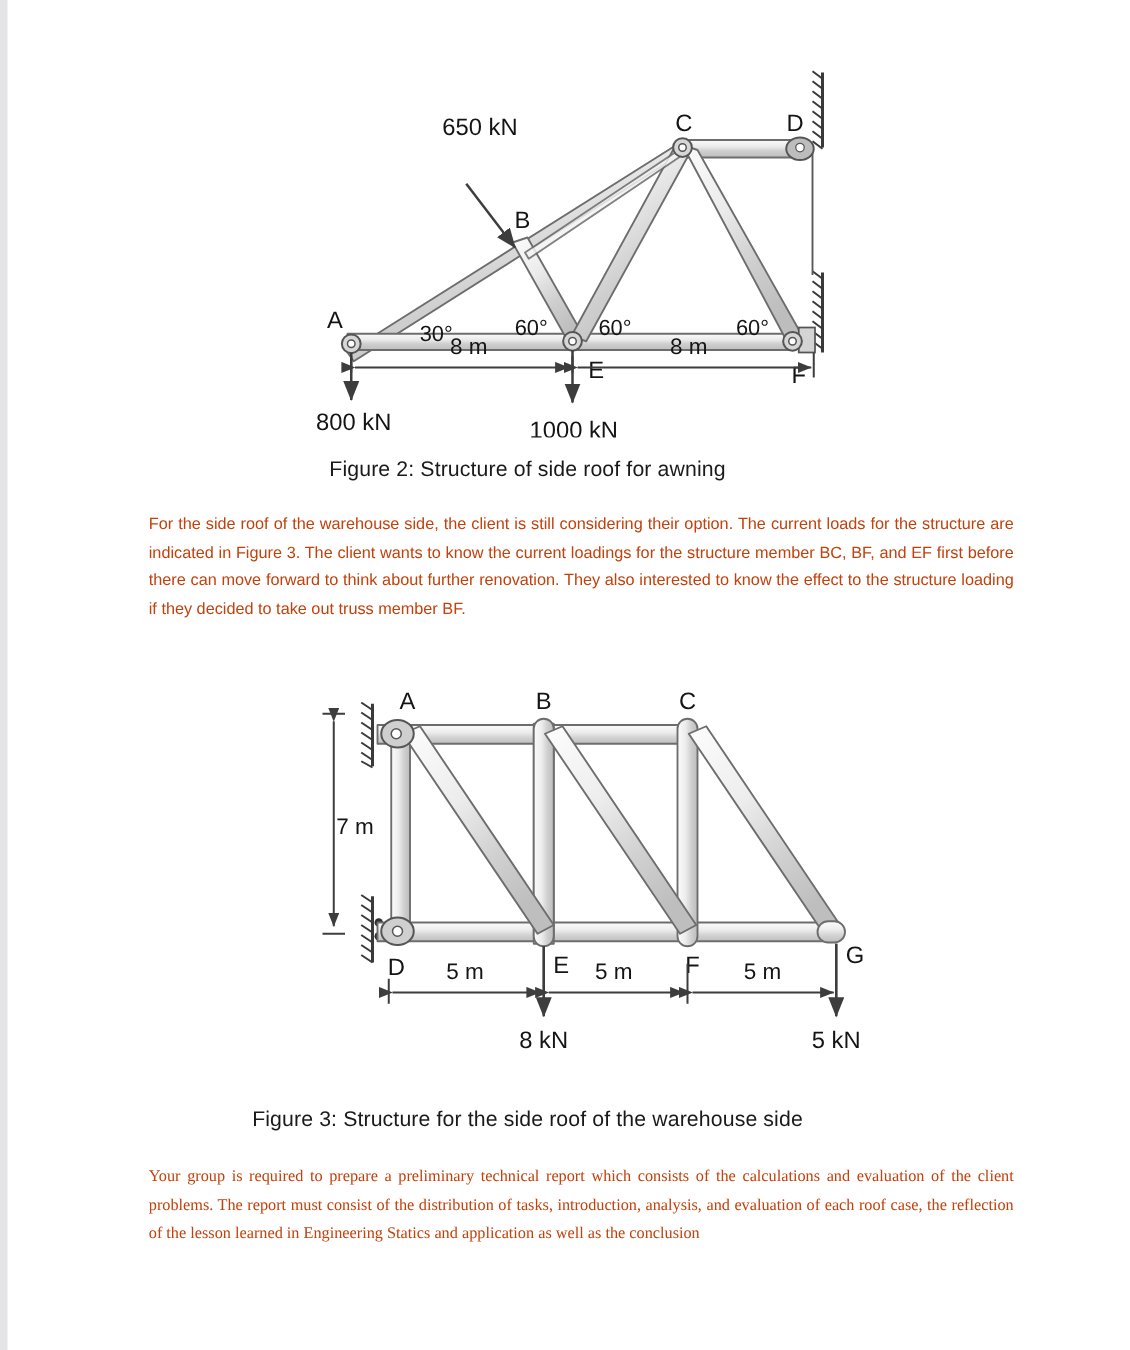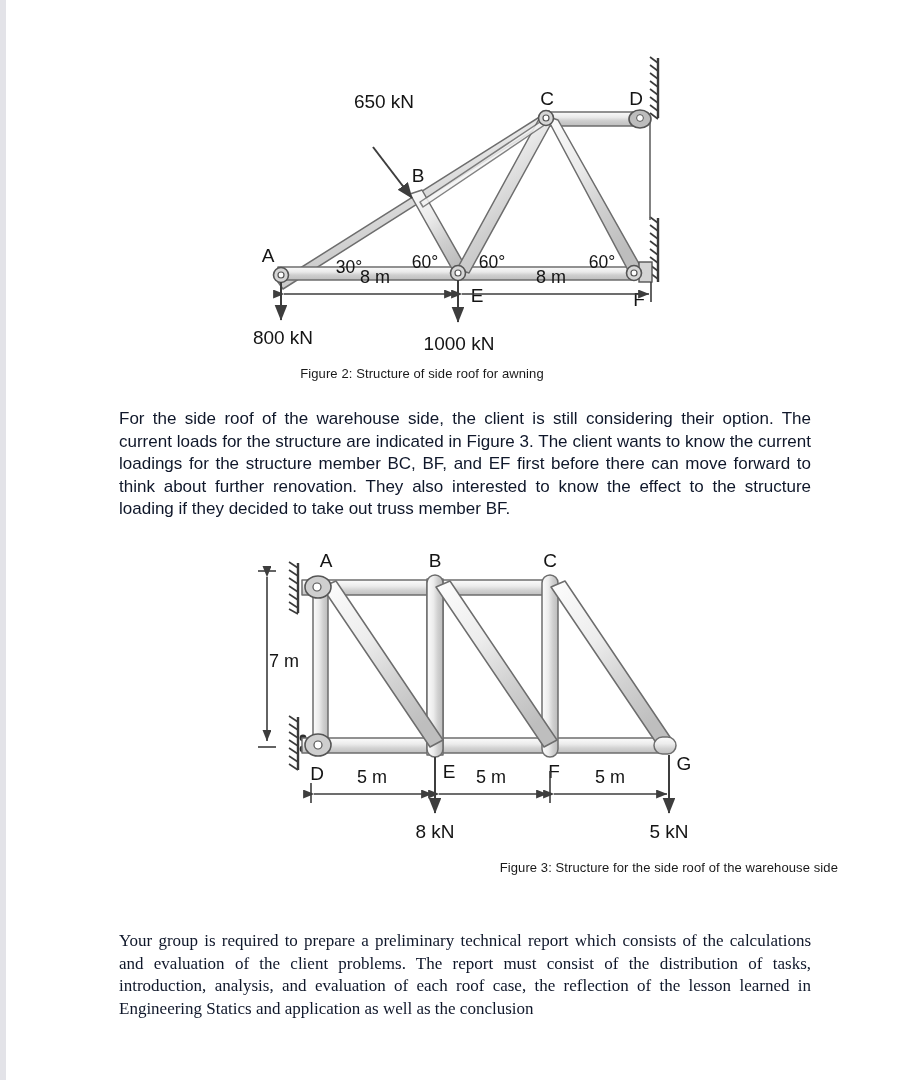--- a/index.html
+++ b/index.html
@@ -41,36 +41,36 @@
   #fig3-wrap { top: 535px; height: 330px; }
 
   svg { display: block; }
 
   
   .caption {
     position: absolute;
     left: 0;
     width: 832px;
     text-align: center;
-    font-size: 13px;
+    font-size: 17px;
     color: #1a1a1a;
     letter-spacing: 0.1px;
   }
   #cap2 { top: 366px; }
-  #cap3 { top: 860px; text-align: right; }
+  #cap3 { top: 886px; }
 
   
   .para {
     position: absolute;
     left: 113px;
     width: 692px;
     text-align: justify;
-    font-size: 17px;
+    font-size: 13px;
     line-height: 22.6px;
-    color: #0f172a;
+    color: #c2410c;
   }
   #para1 { top: 408px; }
   #para2 { top: 930px; font-family: Liberation Serif, serif; }
 </style>
 </head>
 <body>
 
 <div id="page">
   <div class="inner">
 

